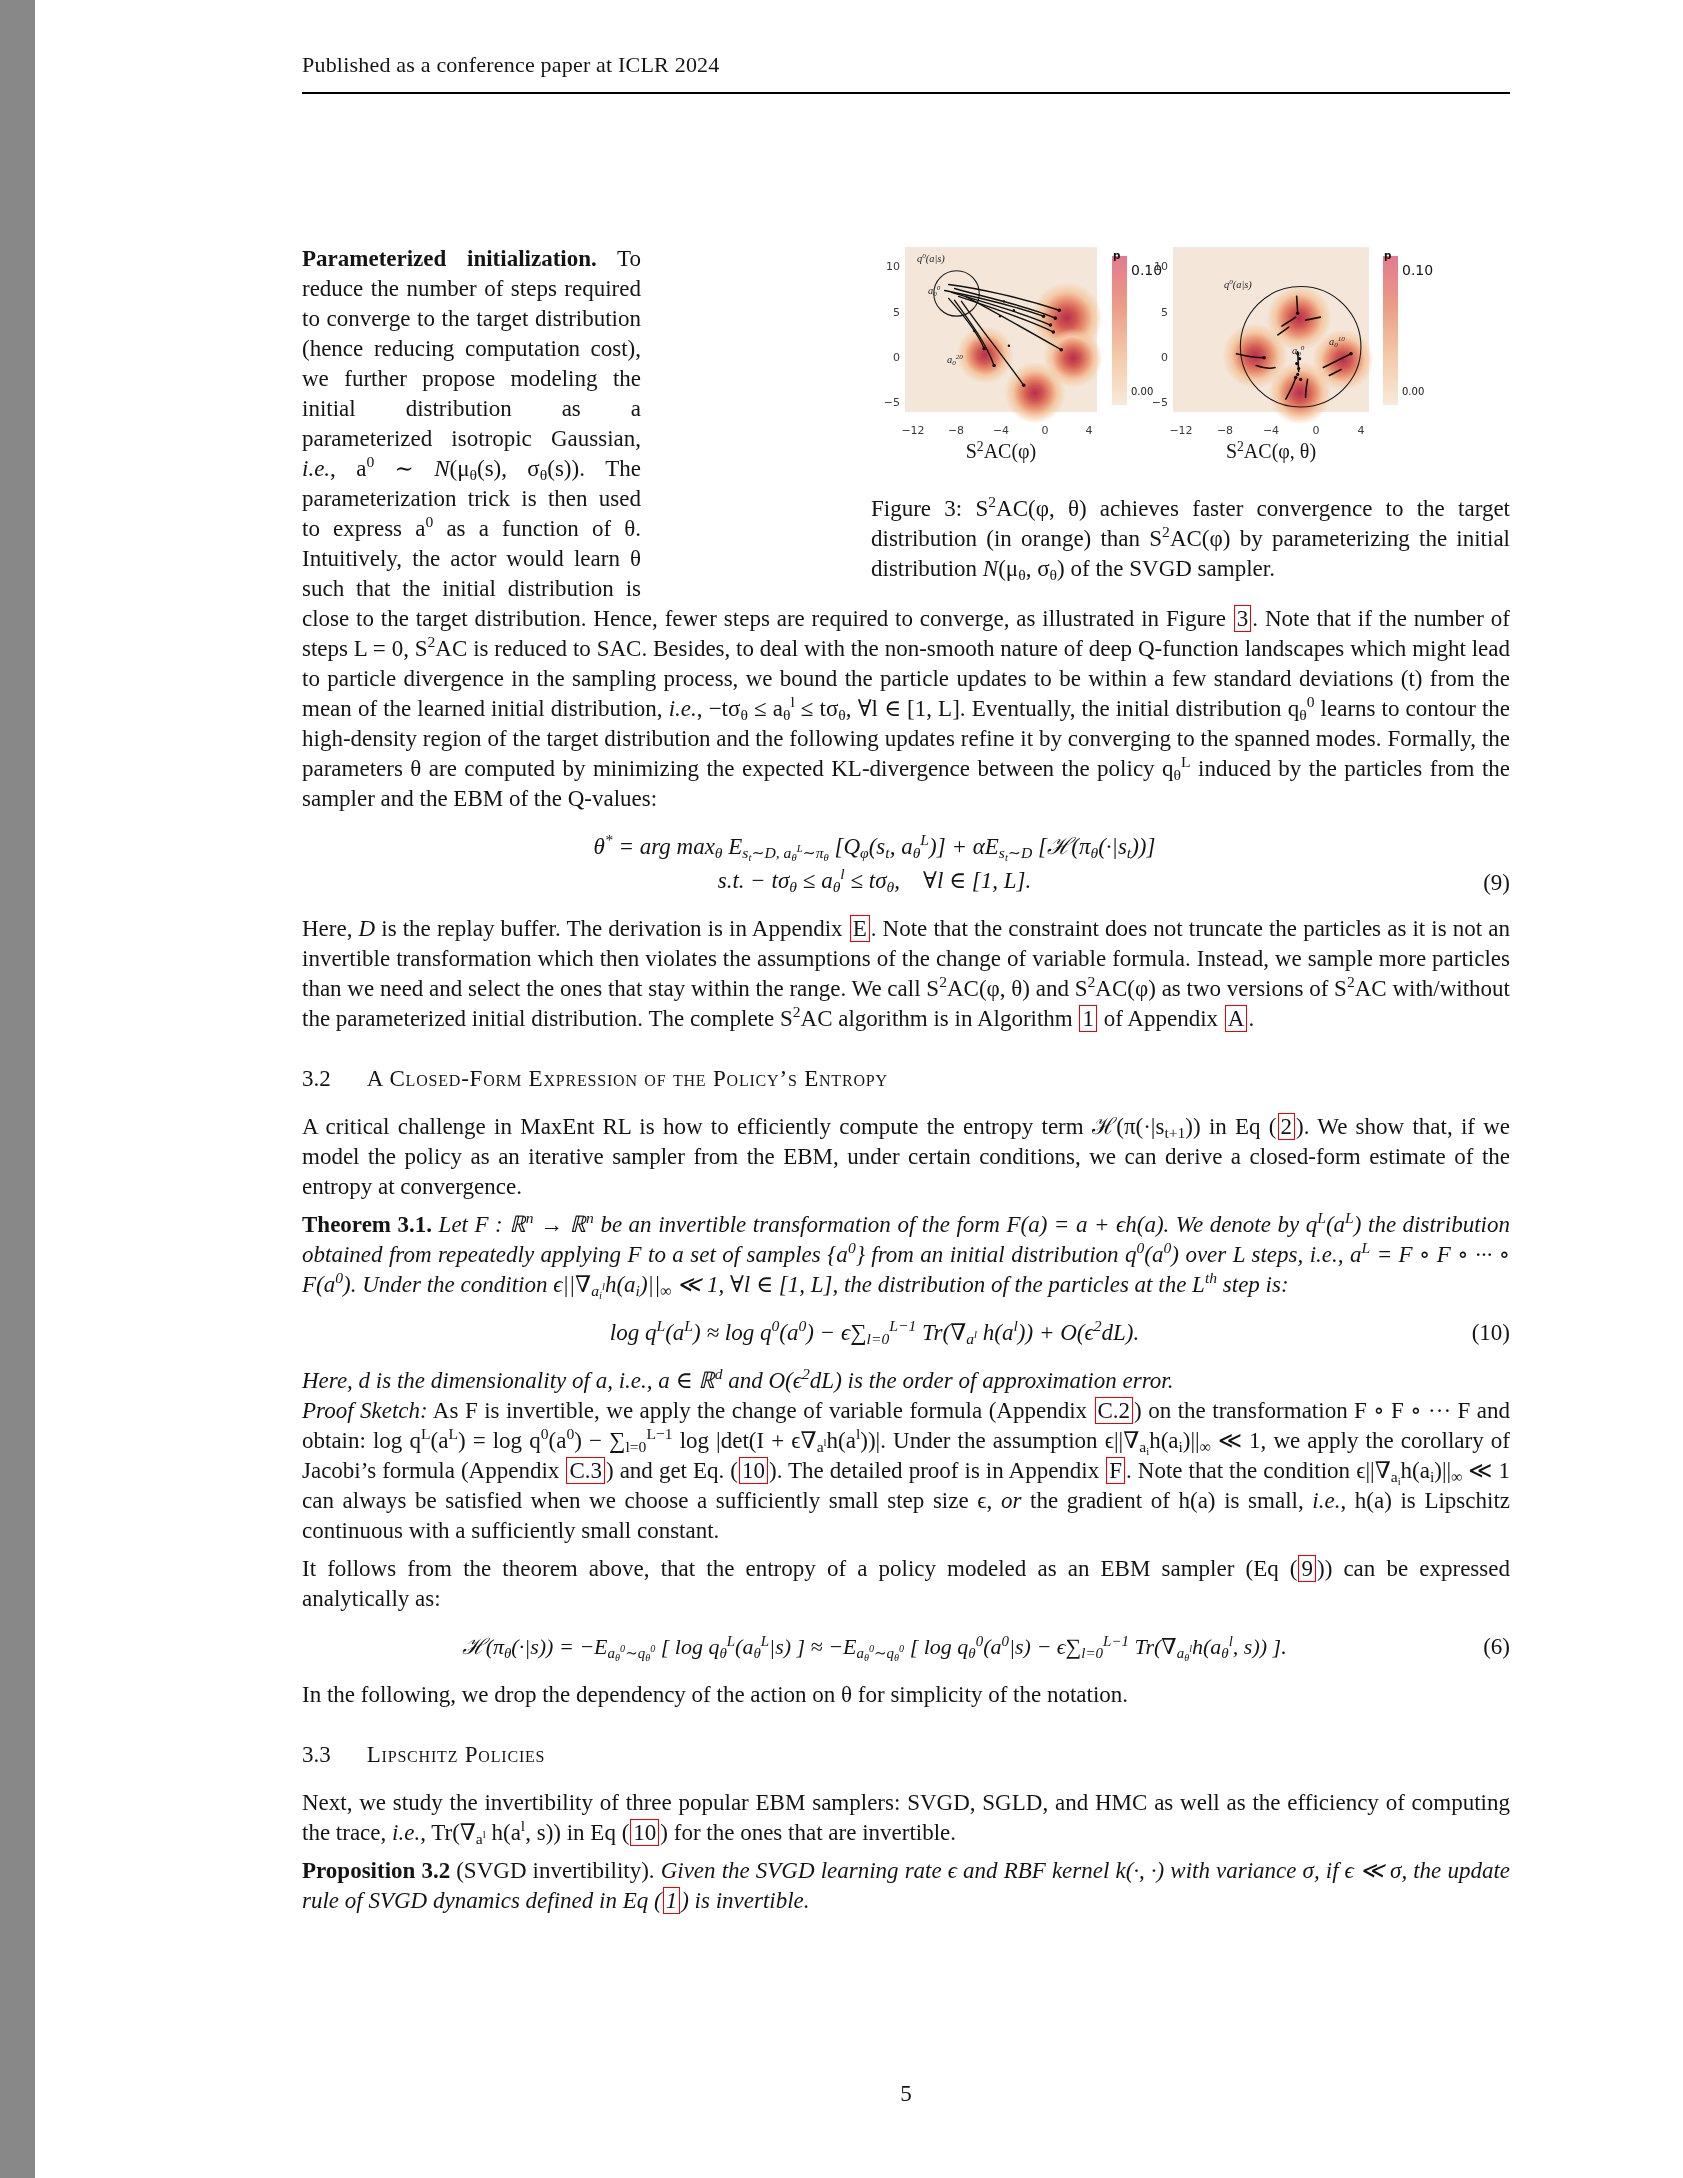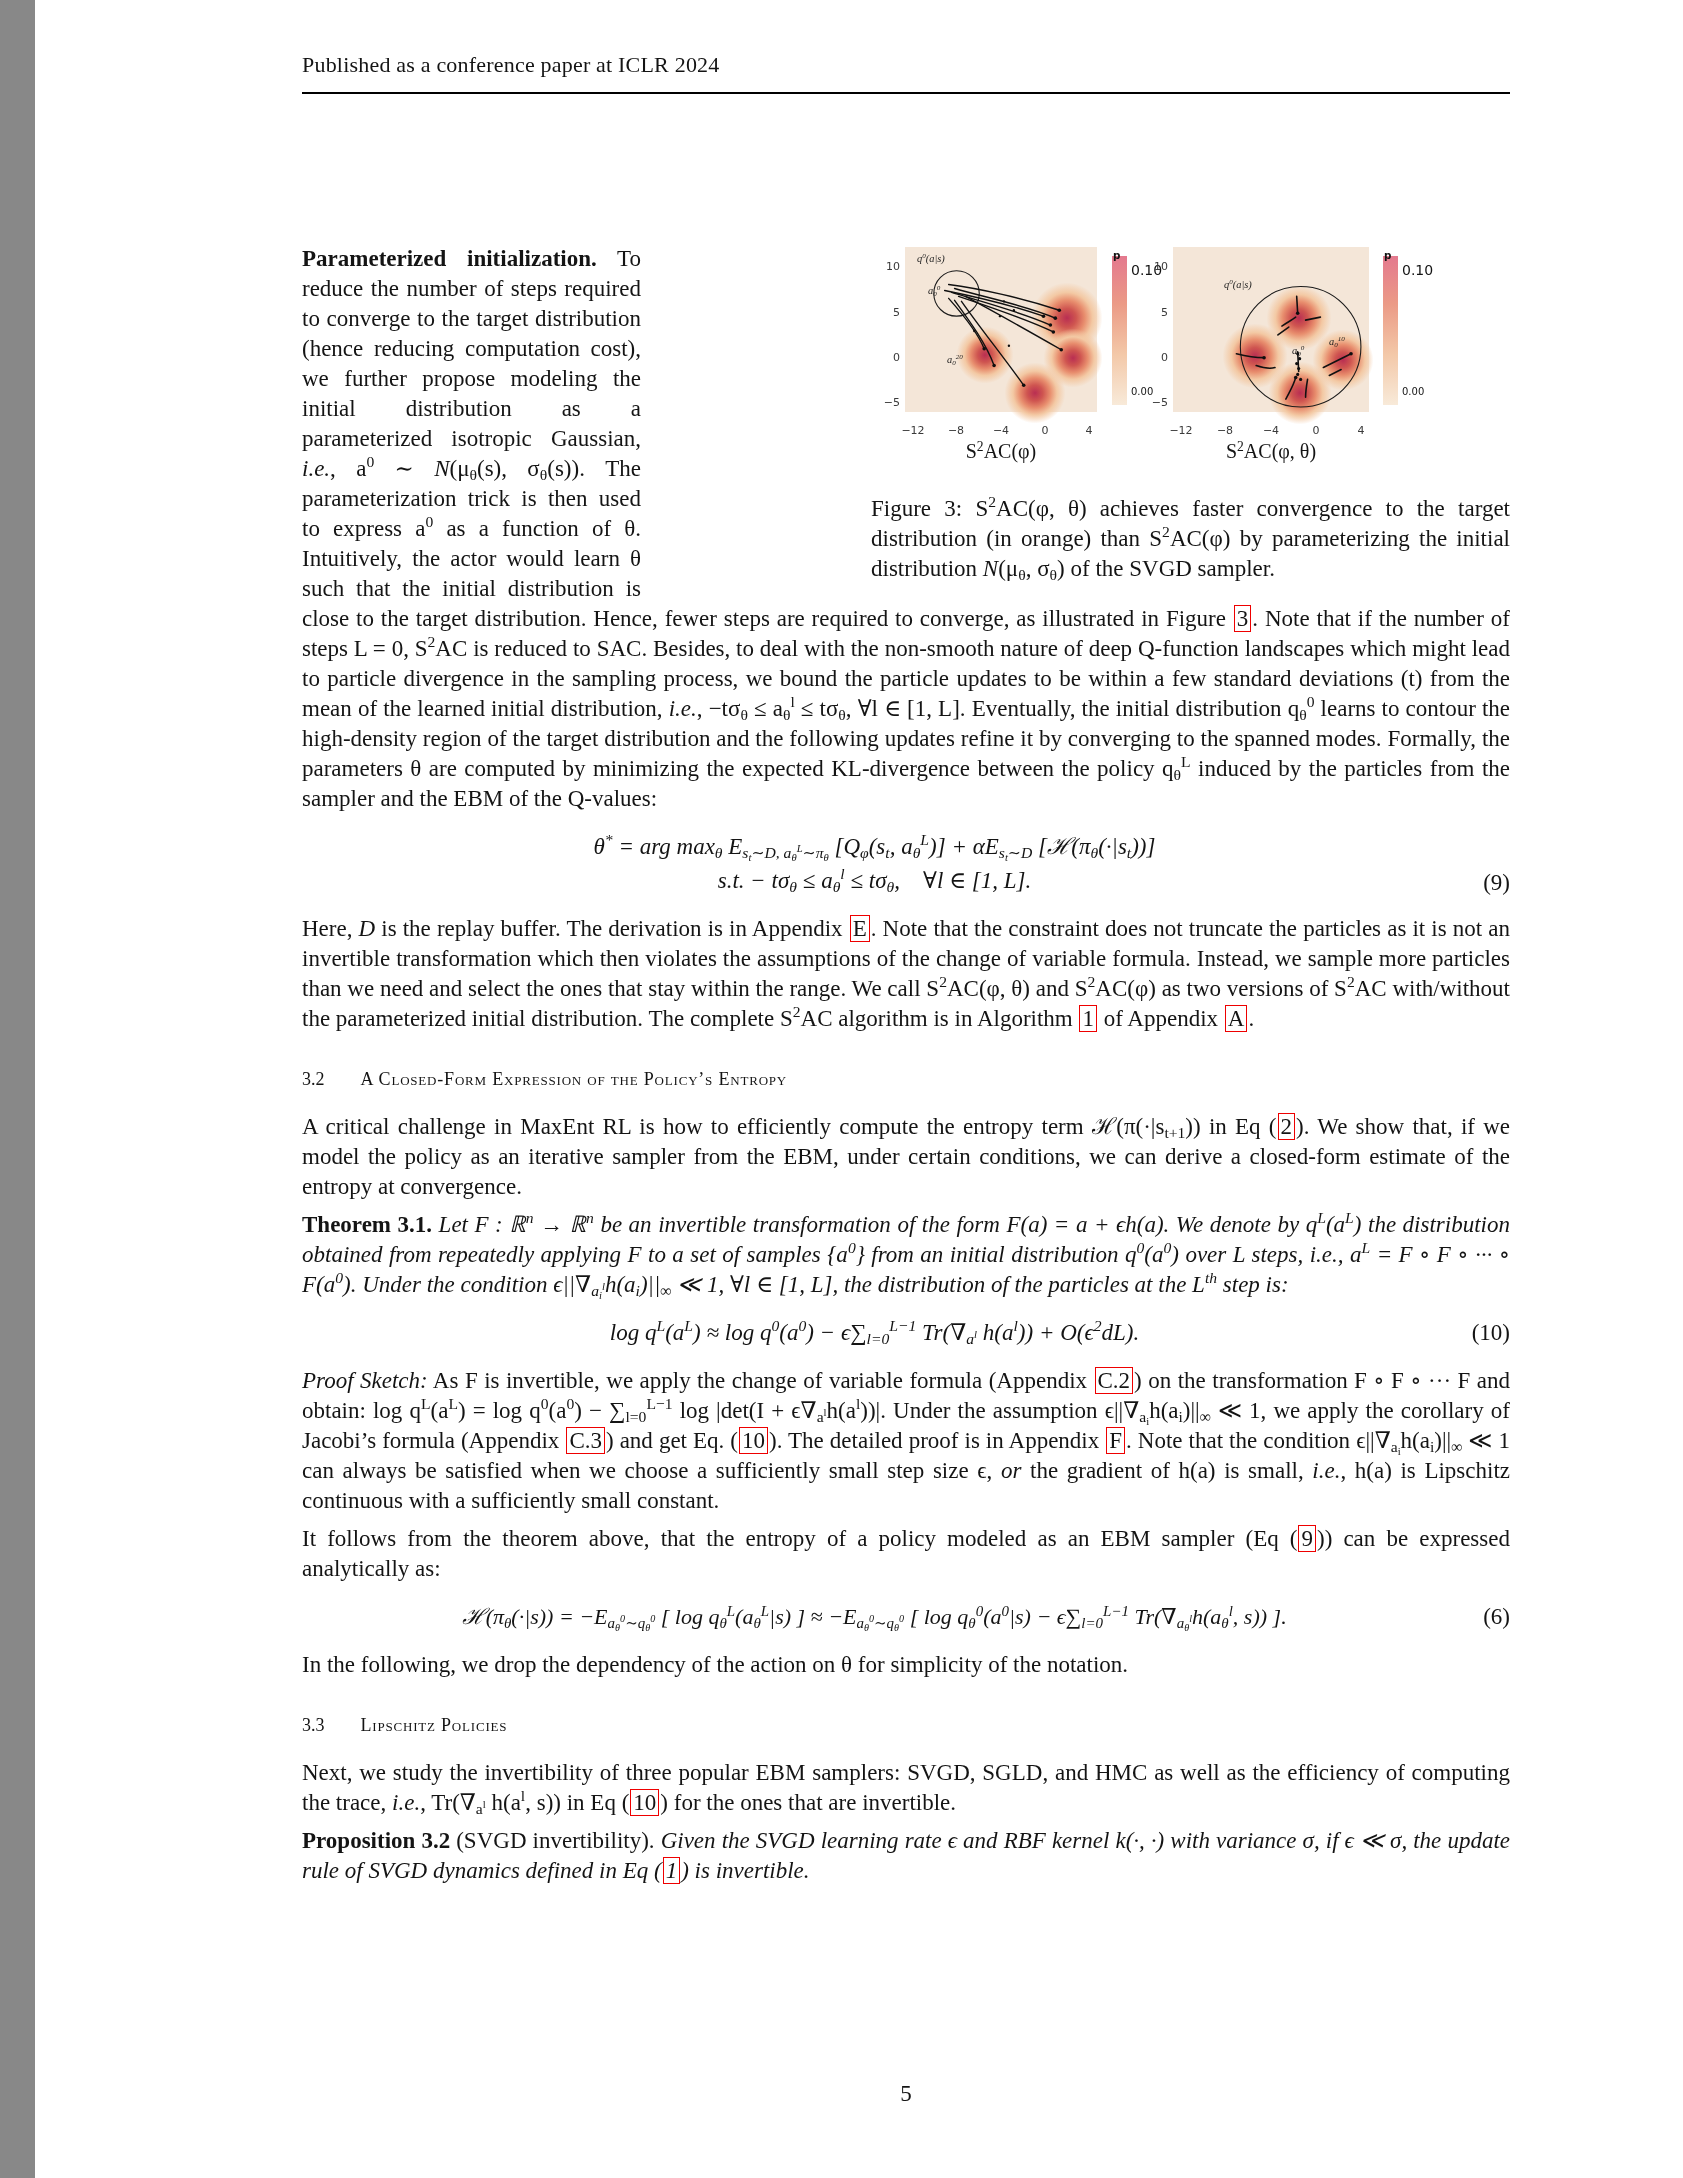--- a/index.html
+++ b/index.html
@@ -8,21 +8,21 @@
   .content{position:absolute;left:267px;right:208px;top:0;bottom:0;}
   .runhead{margin-top:52px;font-size:22px;letter-spacing:0.2px;}
   .headrule{border:none;border-top:2px solid #000;margin:14px 0 0 0;}
   .main{margin-top:150px;font-size:23px;line-height:30px;text-align:justify;}
   .para{margin:8px 0;}
   sup,sub{font-size:68%;line-height:0;}
   sup{vertical-align:0.55em;} sub{vertical-align:-0.25em;}
   .ref{border:1.8px solid #ee0000;padding:0 2px;margin:0 1px;display:inline;}
   .it{font-style:italic;}
   
-  .sec{font-size:18px;font-weight:normal;margin:30px 0 18px 0;text-align:left;}
+  .sec{font-size:23px;font-weight:normal;margin:30px 0 18px 0;text-align:left;}
   .secnum{margin-right:36px;}
   .sectitle{font-variant:small-caps;letter-spacing:0.8px;}
   
   .eq{display:flex;align-items:flex-end;margin:16px 0;}
   .eqc{flex:1;text-align:center;}
   .eqstack{display:inline-block;text-align:center;}
   .eqline{font-style:italic;font-size:23px;line-height:34px;white-space:nowrap;}
   .eqnum{width:63px;text-align:right;font-size:23px;}
   .eqmid{align-items:center;justify-content:flex-end;}
   
@@ -194,20 +194,21 @@
 
       <p class="para"><b>Theorem 3.1.</b> <span class="it">Let F : ℝ<sup>n</sup> → ℝ<sup>n</sup> be an invertible transformation of the form F(a) = a + ϵh(a). We denote by q<sup>L</sup>(a<sup>L</sup>) the distribution obtained from repeatedly applying F to a set of samples {a<sup>0</sup>} from an initial distribution q<sup>0</sup>(a<sup>0</sup>) over L steps, i.e., a<sup>L</sup> = F ∘ F ∘ ··· ∘ F(a<sup>0</sup>). Under the condition ϵ||∇<sub>a<sub>i</sub><sup>l</sup></sub>h(a<sub>i</sub>)||<sub>∞</sub> ≪ 1, ∀l ∈ [1, L], the distribution of the particles at the L<sup>th</sup> step is:</span></p>
 
       <div class="eq eqmid">
         <div class="eqc">
           <span class="eqline">log q<sup>L</sup>(a<sup>L</sup>) ≈ log q<sup>0</sup>(a<sup>0</sup>) − ϵ∑<sub>l=0</sub><sup>L−1</sup> Tr(∇<sub>a<sup>l</sup></sub> h(a<sup>l</sup>)) + O(ϵ<sup>2</sup>dL).</span>
         </div>
         <div class="eqnum">(10)</div>
       </div>
 
+      <p class="para it" style="margin-bottom:0">Here, d is the dimensionality of a, i.e., a ∈ ℝ<sup>d</sup> and O(ϵ<sup>2</sup>dL) is the order of approximation error.</p>
       <p class="para" style="margin-top:0"><i>Proof Sketch:</i> As F is invertible, we apply the change of variable formula (Appendix <span class="ref">C.2</span>) on the transformation F ∘ F ∘ ··· F and obtain: log q<sup>L</sup>(a<sup>L</sup>) = log q<sup>0</sup>(a<sup>0</sup>) − ∑<sub>l=0</sub><sup>L−1</sup> log |det(I + ϵ∇<sub>a<sup>l</sup></sub>h(a<sup>l</sup>))|. Under the assumption ϵ||∇<sub>a<sub>i</sub></sub>h(a<sub>i</sub>)||<sub>∞</sub> ≪ 1, we apply the corollary of Jacobi’s formula (Appendix <span class="ref">C.3</span>) and get Eq. (<span class="ref">10</span>). The detailed proof is in Appendix <span class="ref">F</span>. Note that the condition ϵ||∇<sub>a<sub>i</sub></sub>h(a<sub>i</sub>)||<sub>∞</sub> ≪ 1 can always be satisfied when we choose a sufficiently small step size ϵ, <i>or</i> the gradient of h(a) is small, <i>i.e.</i>, h(a) is Lipschitz continuous with a sufficiently small constant.</p>
 
       <p class="para">It follows from the theorem above, that the entropy of a policy modeled as an EBM sampler (Eq (<span class="ref">9</span>)) can be expressed analytically as:</p>
 
       <div class="eq eqmid">
         <div class="eqc">
           <span class="eqline" style="font-size:22px">ℋ(π<sub>θ</sub>(·|s)) = −E<sub>a<sub>θ</sub><sup>0</sup>∼q<sub>θ</sub><sup>0</sup></sub> [ log q<sub>θ</sub><sup>L</sup>(a<sub>θ</sub><sup>L</sup>|s) ] ≈ −E<sub>a<sub>θ</sub><sup>0</sup>∼q<sub>θ</sub><sup>0</sup></sub> [ log q<sub>θ</sub><sup>0</sup>(a<sup>0</sup>|s) − ϵ∑<sub>l=0</sub><sup>L−1</sup> Tr(∇<sub>a<sub>θ</sub><sup>l</sup></sub>h(a<sub>θ</sub><sup>l</sup>, s)) ].</span>
         </div>
         <div class="eqnum">(6)</div>
       </div>

